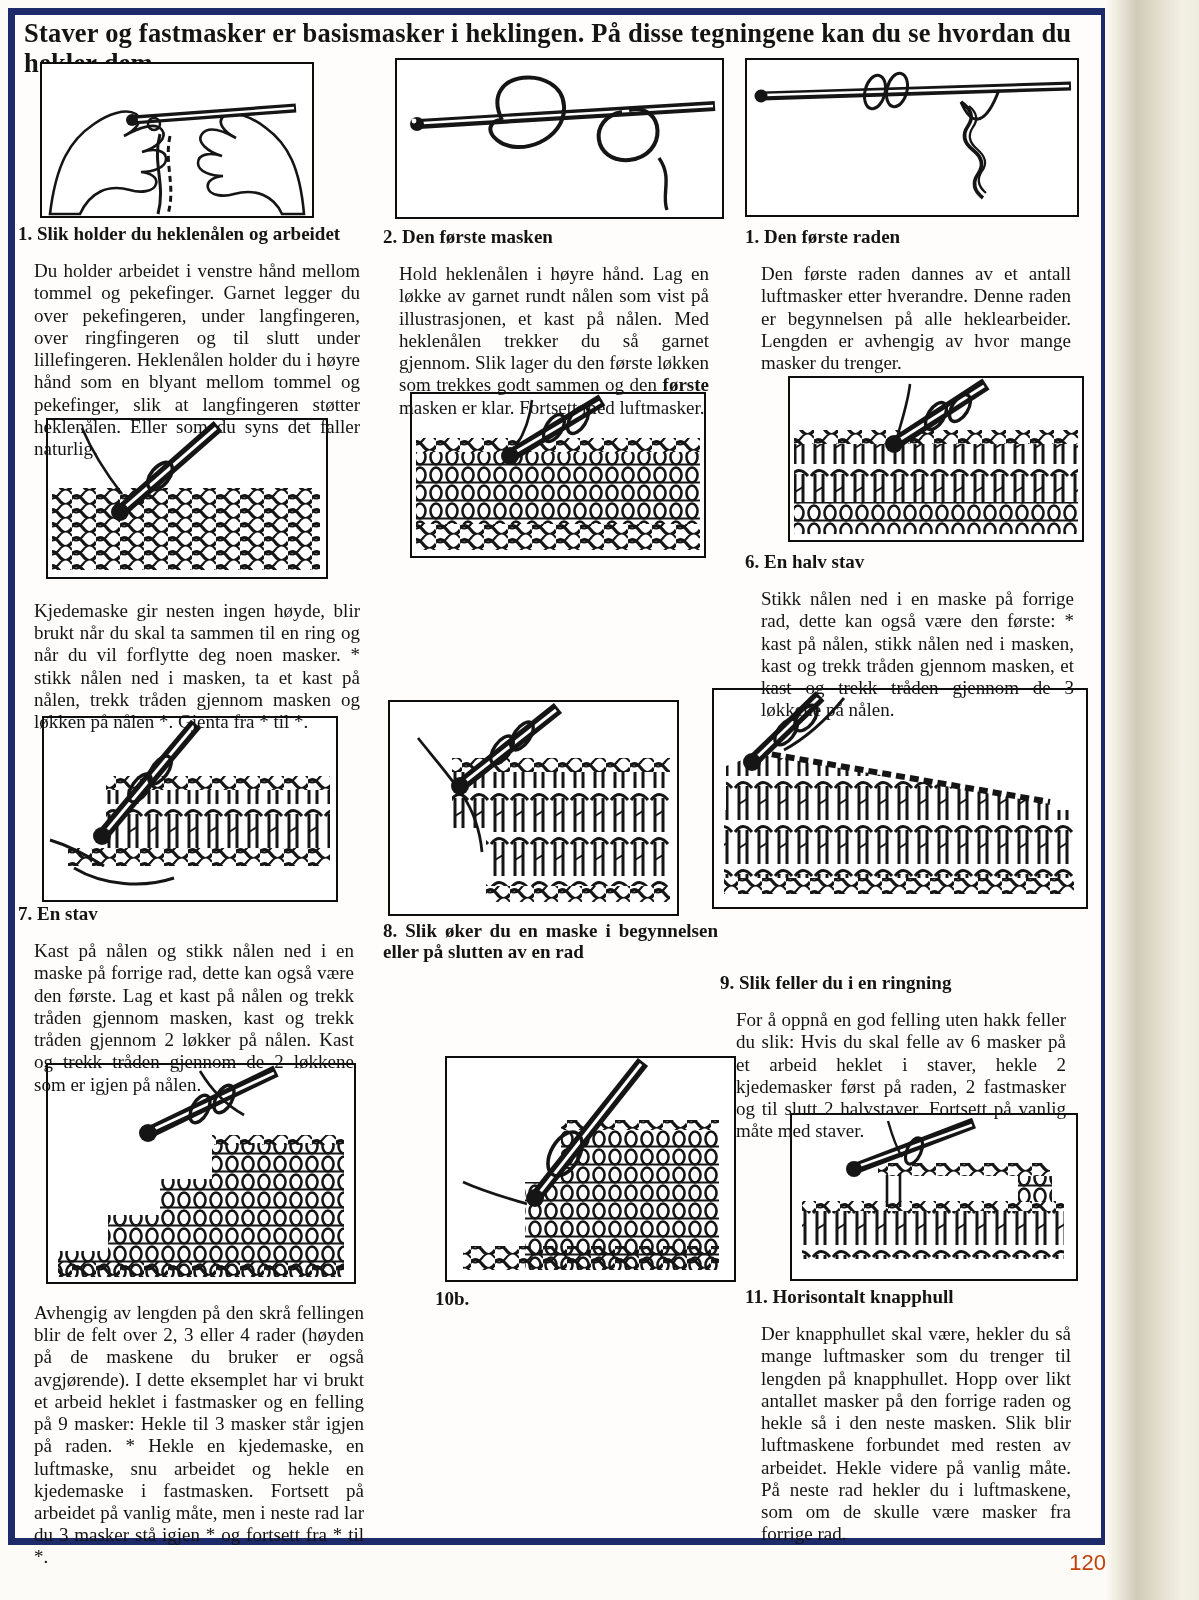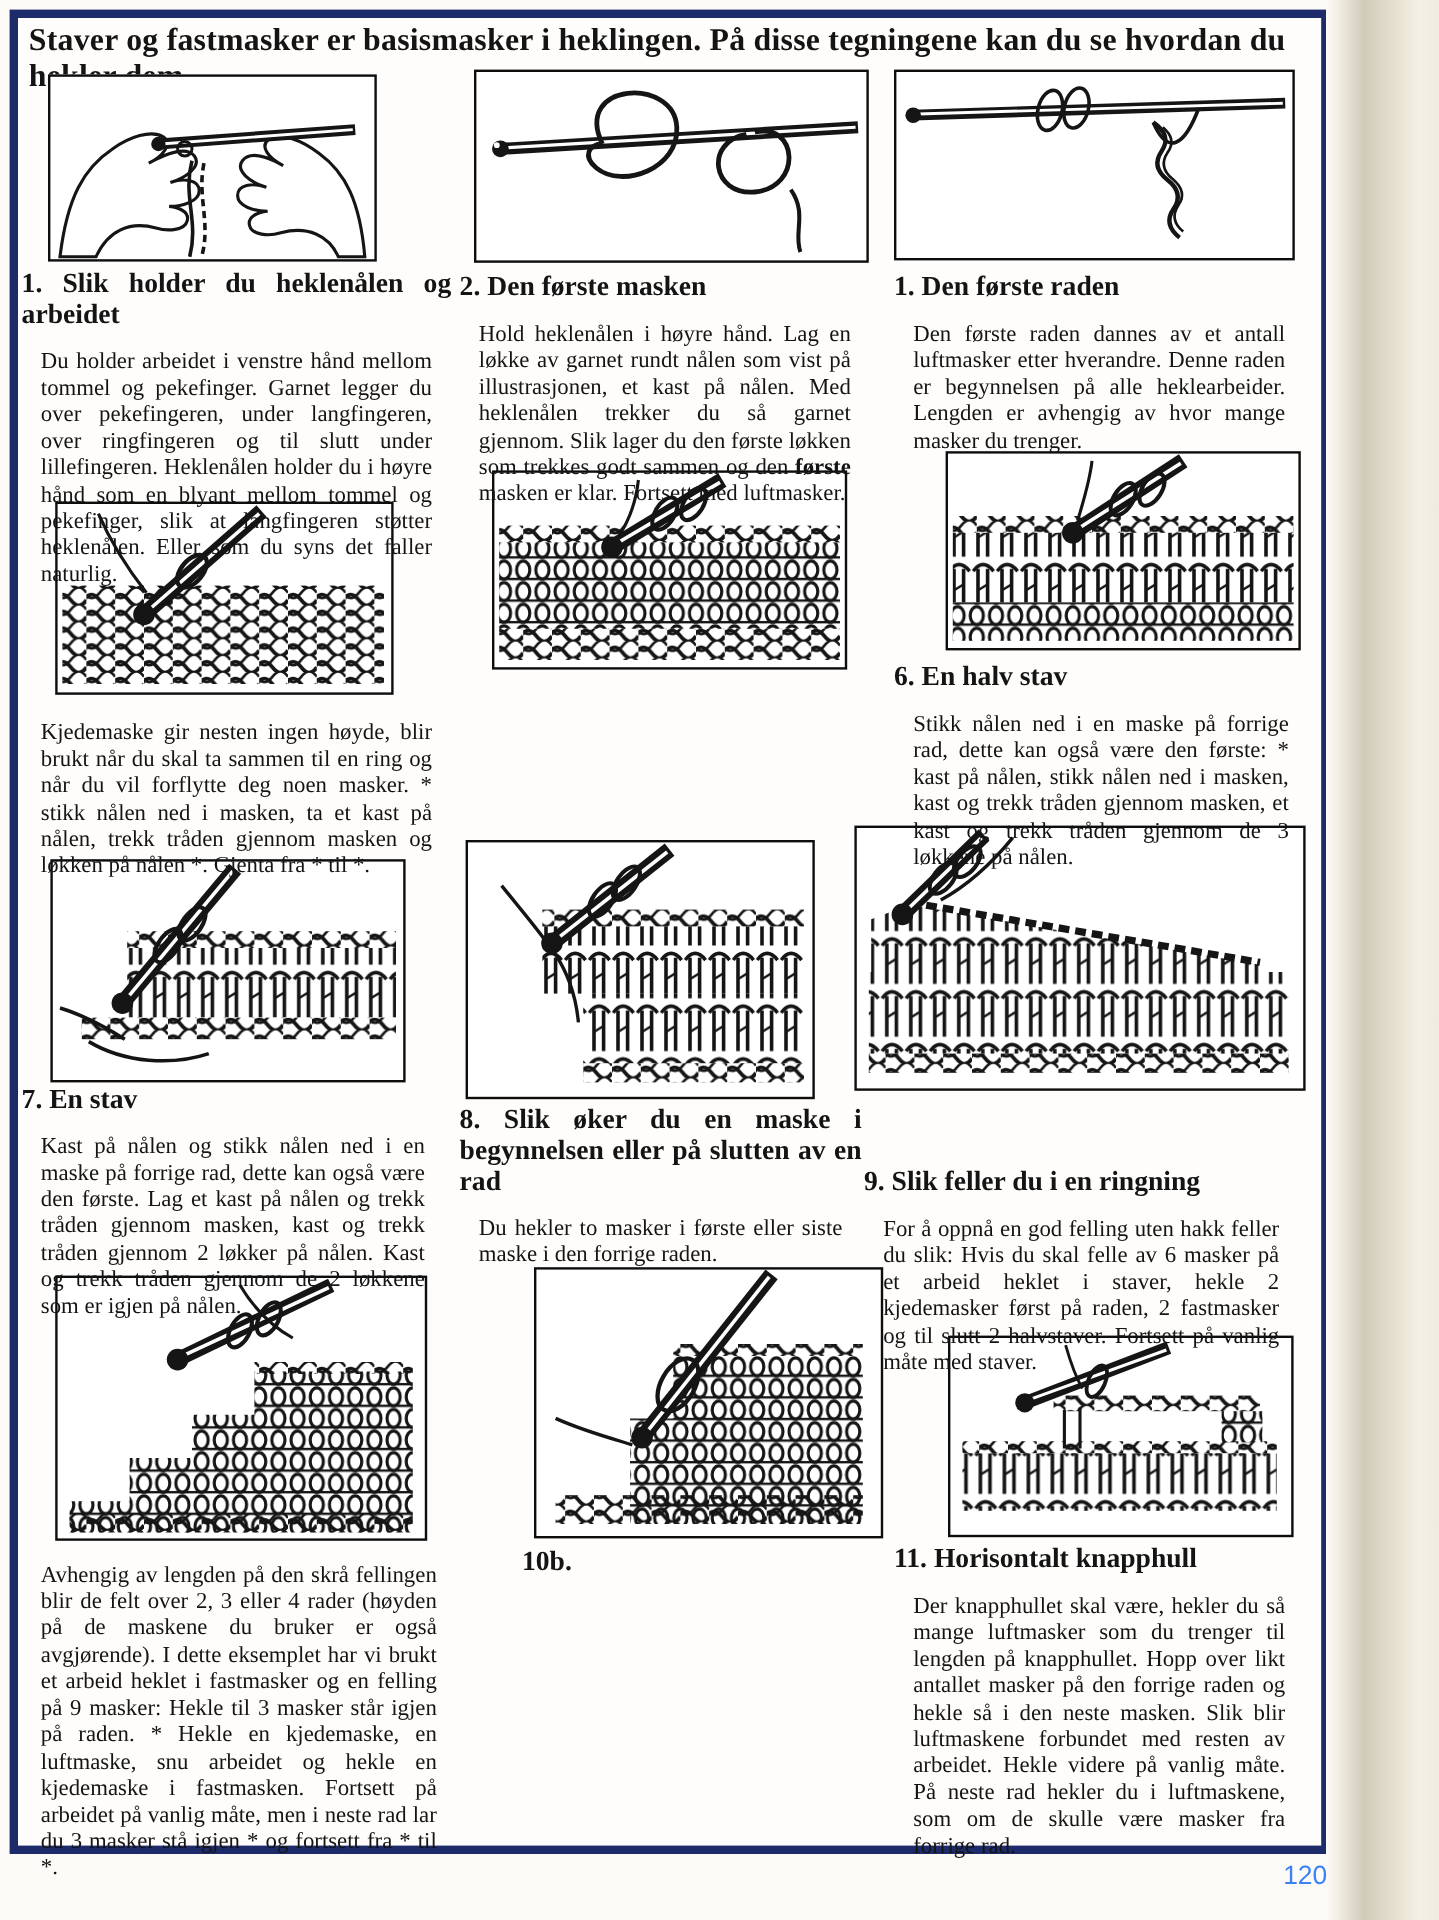--- a/index.html
+++ b/index.html
@@ -19,25 +19,25 @@
   }
   .headline{
     position:absolute;left:24px;top:18px;width:1062px;
     font-weight:bold;font-size:26.5px;line-height:1.15;letter-spacing:.2px;
   }
   .imgbox{
     position:absolute;border:2px solid #0d0d0d;background:#ffffff;
   }
   .imgbox svg{display:block;width:100%;height:100%;}
   .sec{position:absolute;font-size:19px;line-height:1.17;text-align:justify;}
-  .sec h3{font-size:23px;line-height:1.12;margin:0 0 3px 0;}
+  .sec h3{font-size:19px;line-height:1.12;margin:0 0 3px 0;}
   .sec p{margin:16px;}
   .pageno{
     position:absolute;left:1010px;top:1550px;width:96px;text-align:right;
-    font-family:"Liberation Sans","DejaVu Sans",sans-serif;font-size:22px;color:#3b82f6;
+    font-family:"Liberation Sans","DejaVu Sans",sans-serif;font-size:22px;color:#c2410c;
   }
   svg .ln{stroke:#151515;fill:none;}
 </style>
 </head>
 <body>
 
 <div class="page">
 
   <svg width="0" height="0" style="position:absolute">
     <defs>
@@ -252,21 +252,20 @@
     <p>Stikk nålen ned i en maske på forrige rad, dette kan også være den første: * kast på nålen, stikk nålen ned i masken, kast og trekk tråden gjennom masken, et kast og trekk tråden gjennom de 3 løkkene på nålen.</p>
   </section>
 
   <section class="sec" style="left:18px;top:903px;width:352px">
     <h3>7. En stav</h3>
     <p>Kast på nålen og stikk nålen ned i en maske på forrige rad, dette kan også være den første. Lag et kast på nålen og trekk tråden gjennom masken, kast og trekk tråden gjennom 2 løkker på nålen. Kast og trekk tråden gjennom de 2 løkkene som er igjen på nålen.</p>
   </section>
 
   <section class="sec" style="left:383px;top:920px;width:335px">
     <h3>8. Slik øker du en maske i begynnelsen eller på slutten av en rad</h3>
-    <p>Du hekler to masker i første eller siste maske i den forrige raden.</p>
   </section>
 
   <section class="sec" style="left:720px;top:972px;width:362px">
     <h3>9. Slik feller du i en ringning</h3>
     <p>For å oppnå en god felling uten hakk feller du slik: Hvis du skal felle av 6 masker på et arbeid heklet i staver, hekle 2 kjedemasker først på raden, 2 fastmasker og til slutt 2 halvstaver. Fortsett på vanlig måte med staver.</p>
   </section>
 
   <section class="sec" style="left:18px;top:1286px;width:362px">
     <p>Avhengig av lengden på den skrå fellingen blir de felt over 2, 3 eller 4 rader (høyden på de maskene du bruker er også avgjørende). I dette eksemplet har vi brukt et arbeid heklet i fastmasker og en felling på 9 masker: Hekle til 3 masker står igjen på raden. * Hekle en kjedemaske, en luftmaske, snu arbeidet og hekle en kjedemaske i fastmasken. Fortsett på arbeidet på vanlig måte, men i neste rad lar du 3 masker stå igjen * og fortsett fra * til *.</p>
   </section>

